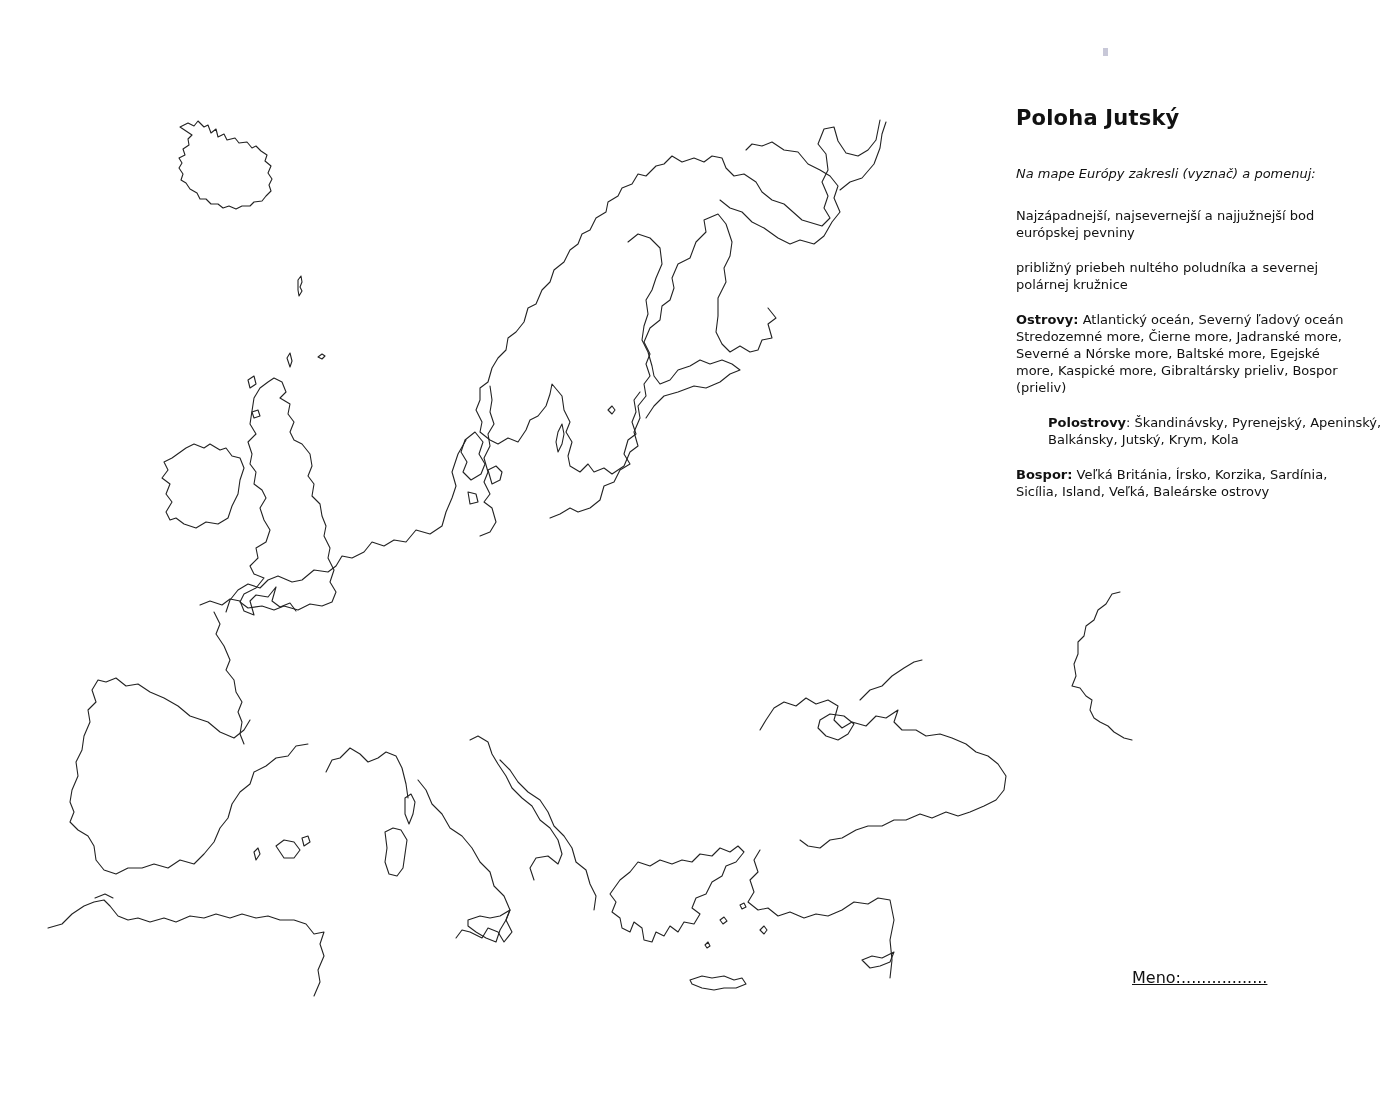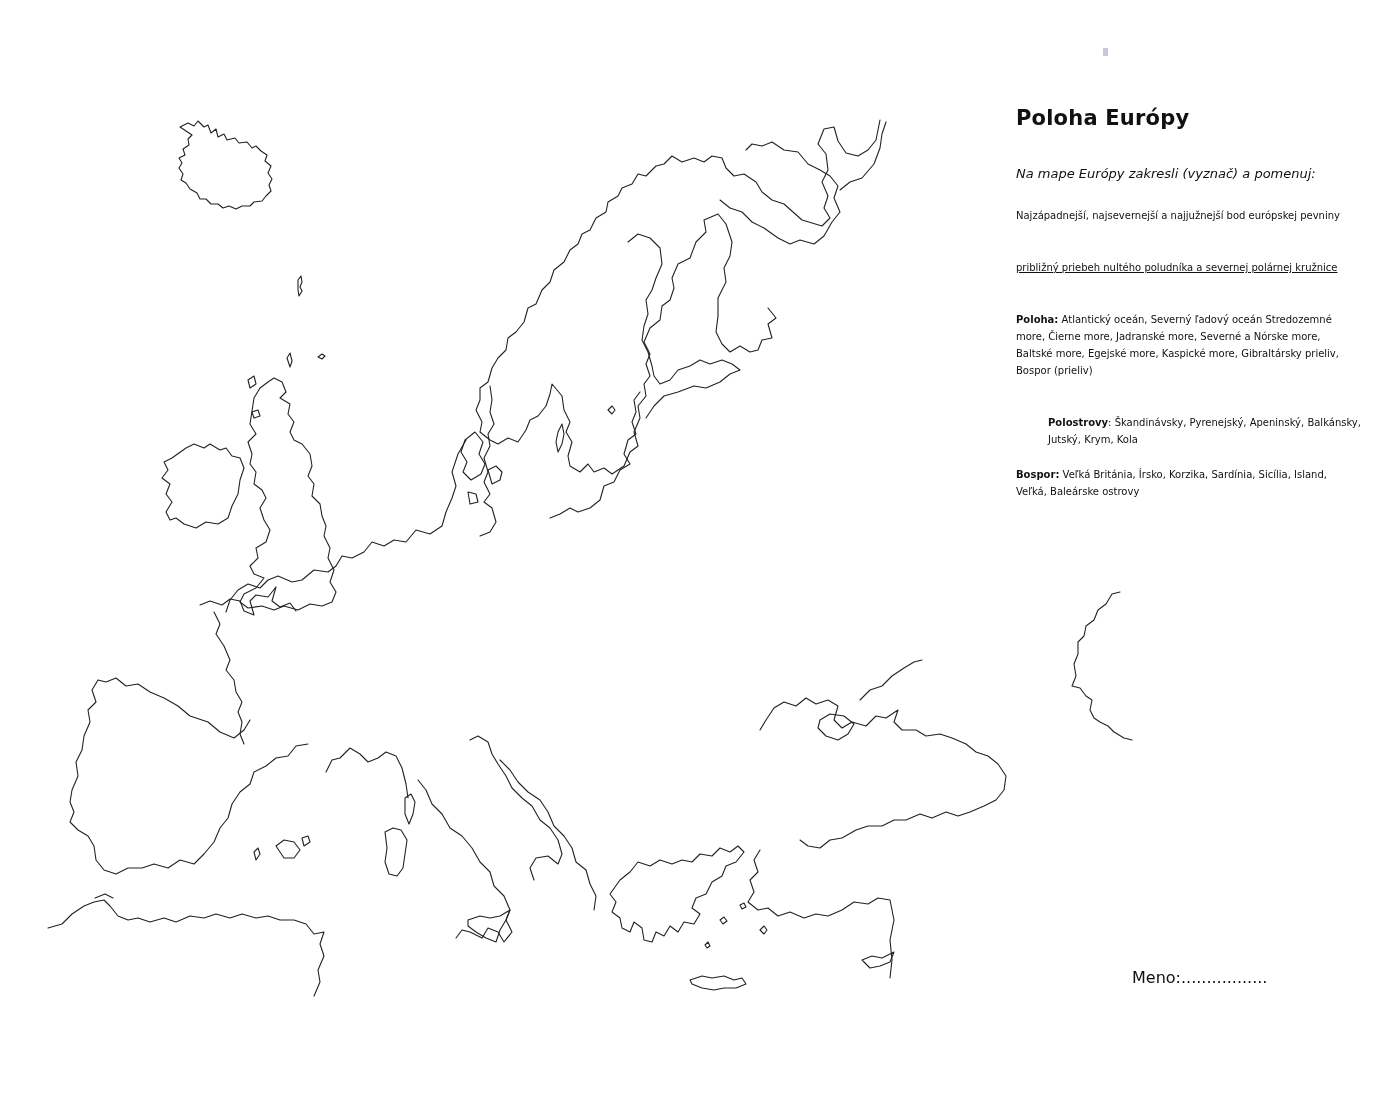--- a/index.html
+++ b/index.html
@@ -3,28 +3,28 @@
 <meta charset="utf-8">
 <style>
   html, body { margin:0; padding:0; background:#ffffff; }
   body { width:1400px; height:1100px; position:relative; overflow:hidden;
          font-family:"DejaVu Sans", sans-serif; color:#111; }
   #map { position:absolute; left:0; top:0; width:1400px; height:1100px; }
   #map path { fill:none; stroke:#222; stroke-width:1.1; stroke-linejoin:round; stroke-linecap:round; }
   .panel { position:absolute; left:1016px; top:106px; width:340px; }
   .title { font-size:21px; font-weight:bold; margin:0; letter-spacing:0.2px; }
   .subtitle { font-size:13px; font-style:italic; margin-top:36px; }
-  .block { font-size:10px; line-height:17px; margin-top:0; }
+  .block { font-size:13px; line-height:17px; margin-top:0; }
   .b1 { position:absolute; left:1016px; top:207px; width:340px; }
-  .b2 { position:absolute; left:1016px; top:259px; width:340px;text-decoration:underline; }
+  .b2 { position:absolute; left:1016px; top:259px; width:340px; }
   .b3 { position:absolute; left:1016px; top:311px; width:340px; }
   .b4 { position:absolute; left:1048px; top:414px; width:340px; }
   .b5 { position:absolute; left:1016px; top:466px; width:340px; }
   .label-bold { font-weight:bold; }
-  .name-line { position:absolute; left:1132px; top:968px; font-size:16px; }
+  .name-line { position:absolute; left:1132px; top:968px; font-size:16px;text-decoration:underline; }
   .dot-mark { position:absolute; left:1103px; top:48px; width:5px; height:8px; background:#c8c8d8; }
 </style>
 </head>
 <body>
 
 <div class="dot-mark"></div>
 
 <svg id="map" viewBox="0 0 1400 1100">
 
   <path d="M180,127 l8,-4 6,3 4,-5 6,6 4,-2 3,8 5,-4 2,8 6,-3 3,6 8,-2 4,5 8,-1 5,6 4,-2 5,5 6,4 -2,6 6,5 -3,7 4,6 -3,6 2,6 -5,5 -4,5 -8,1 -4,4 -8,0 -6,3 -7,-3 -6,2 -5,-4 -7,0 -5,-5 -6,0 -3,-6 -7,-4 -4,-6 -5,-3 2,-6 -4,-6 3,-5 -3,-5 6,-3 -2,-6 6,-4 -1,-6 4,-4z"></path>
@@ -74,32 +74,32 @@
   <path d="M760,850 l-6,10 4,12 -8,8 4,12 -6,10 10,8 10,-2 10,8 12,-4 14,6 12,-4 12,2 14,-6 12,-8 14,2 10,-6 12,2 4,20 -4,20 2,20 -2,18"></path>
   <path d="M862,960 l10,-4 10,2 12,-6 -4,10 -10,4 -10,2z"></path>
 
   <path d="M48,928 l14,-4 10,-10 12,-8 10,-4 10,-2 6,6 8,10 10,4 10,-2 12,4 14,-4 12,4 14,-6 14,2 12,-4 14,4 12,-4 14,4 12,-2 12,4 14,0 12,4 8,10 10,-2 -4,12 4,12 -6,14 2,12 -6,14"></path>
   <path d="M95,898 l10,-4 8,4"></path>
 
   <path d="M1120,592 l-8,2 -6,10 -8,6 -4,10 -8,6 -2,10 -6,6 0,12 -4,10 2,12 -4,10 8,2 6,8 6,4 -2,10 4,8 6,4 8,4 6,6 10,6 8,2"></path>
 </svg>
 
 <div class="panel">
-  <h1 class="title">Poloha Európy</h1>
+  <h1 class="title">Poloha Jutský</h1>
   <div class="subtitle">Na mape Európy zakresli (vyznač) a pomenuj:</div>
 </div>
 
 <div class="block b1">
   <span>Najzápadnejší, najsevernejší a najjužnejší bod európskej pevniny</span>
 </div>
 <div class="block b2">
   <span>približný priebeh nultého poludníka a severnej polárnej kružnice</span>
 </div>
 <div class="block b3">
-  <span class="label-bold">Poloha:</span><span> Atlantický oceán, Severný ľadový oceán Stredozemné more, Čierne more, Jadranské more, Severné a Nórske more, Baltské more, Egejské more, Kaspické more, Gibraltársky prieliv, Bospor (prieliv)</span>
+  <span class="label-bold">Ostrovy:</span><span> Atlantický oceán, Severný ľadový oceán Stredozemné more, Čierne more, Jadranské more, Severné a Nórske more, Baltské more, Egejské more, Kaspické more, Gibraltársky prieliv, Bospor (prieliv)</span>
 </div>
 <div class="block b4">
   <span class="label-bold">Polostrovy</span><span>: Škandinávsky, Pyrenejský, Apeninský, Balkánsky, Jutský, Krym, Kola</span>
 </div>
 <div class="block b5">
   <span class="label-bold">Bospor:</span><span> Veľká Británia, Írsko, Korzika, Sardínia, Sicília, Island, Veľká, Baleárske ostrovy</span>
 </div>
 
 <div class="name-line">
   <span>Meno:</span><span>.................</span>

